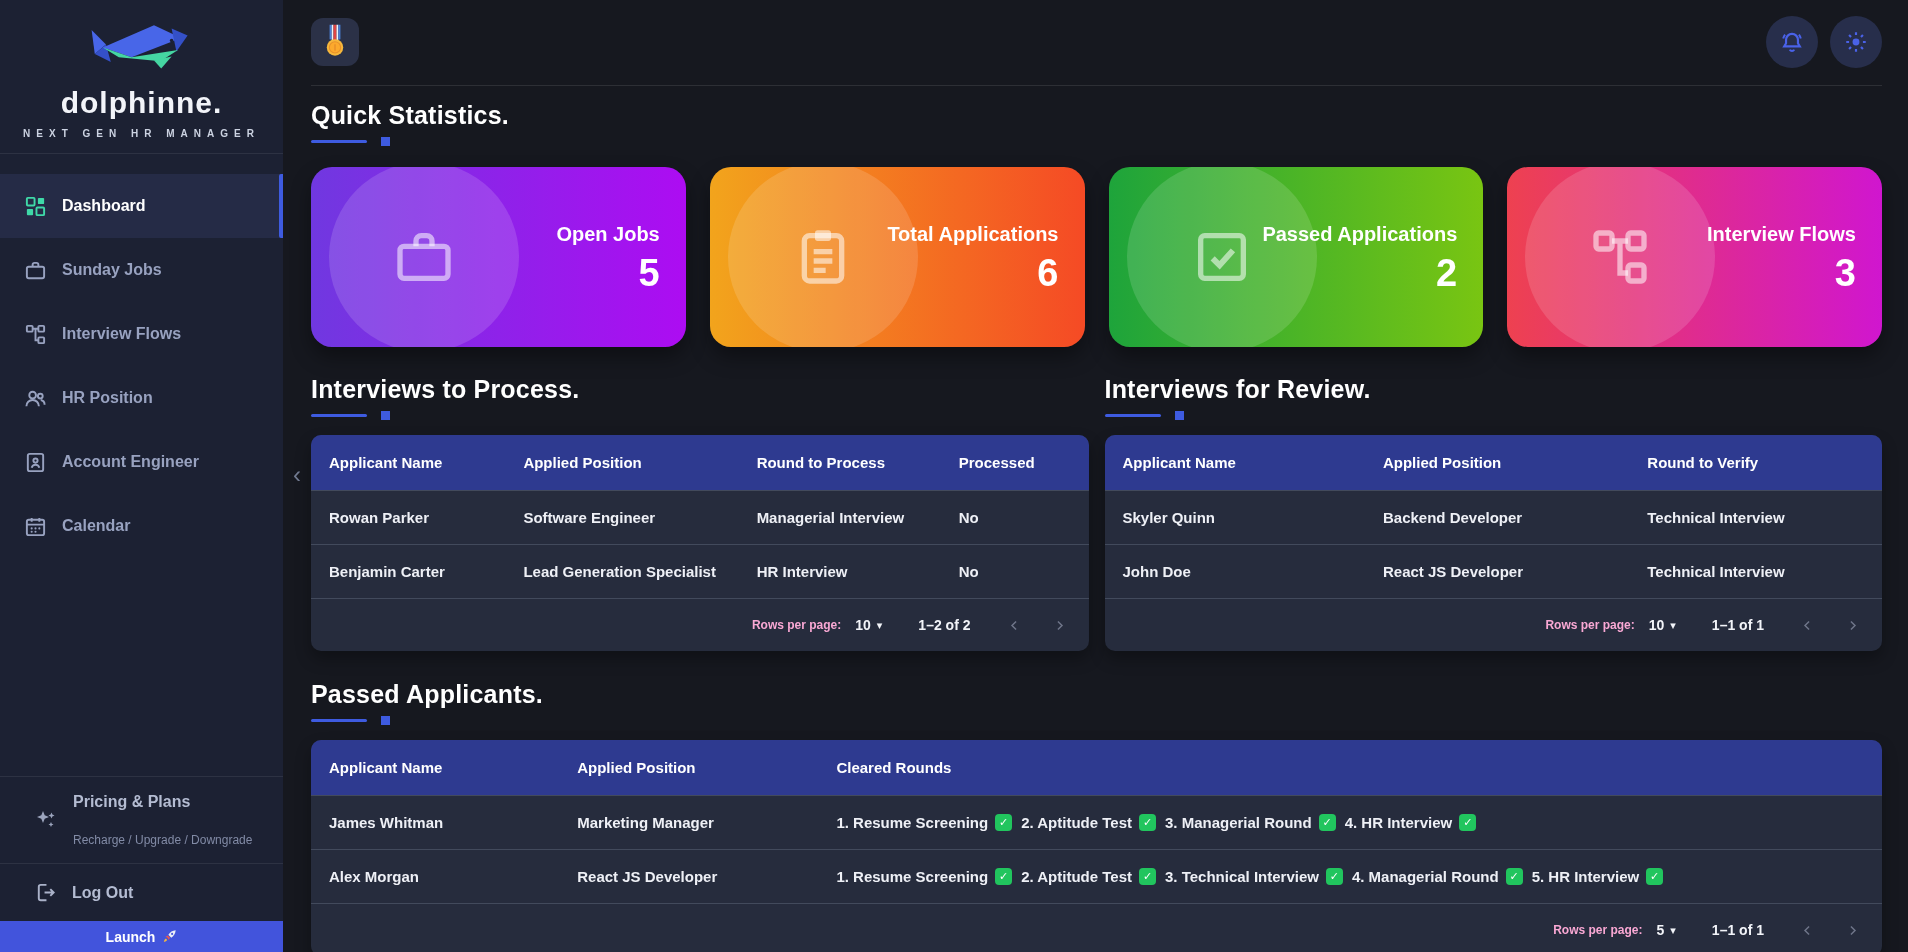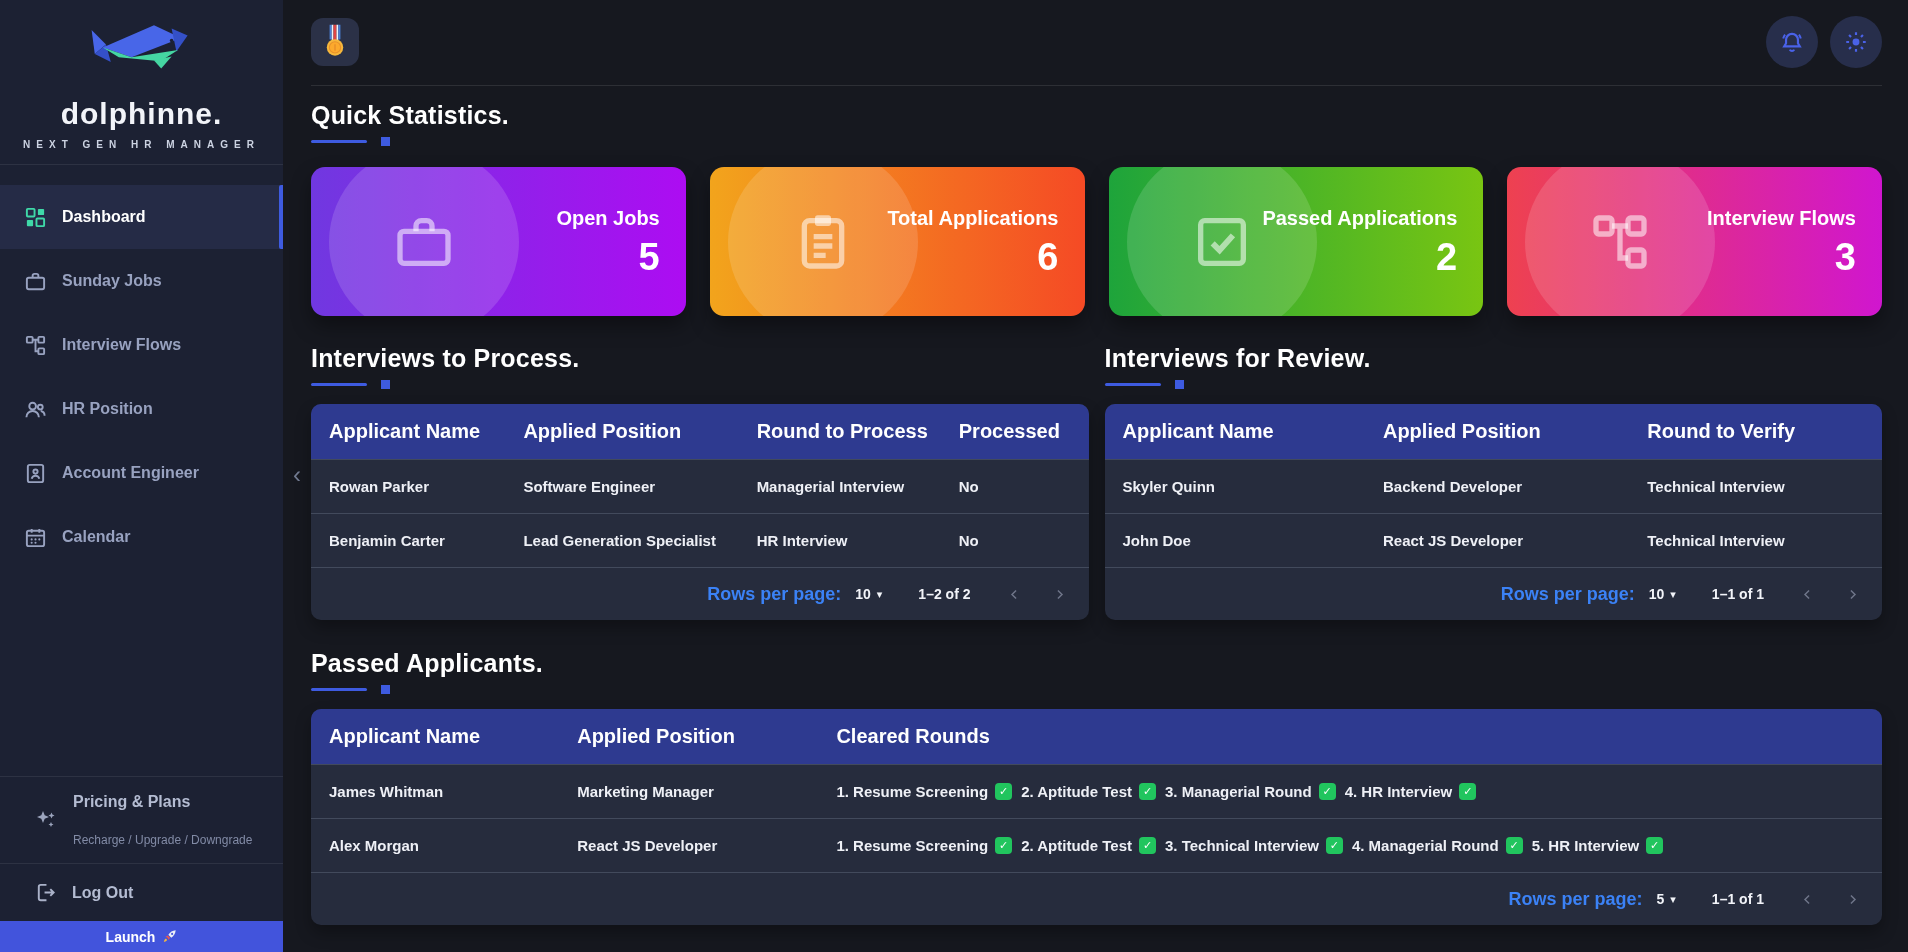--- a/index.html
+++ b/index.html
@@ -4,21 +4,21 @@
 <style>
   * { margin:0; padding:0; box-sizing:border-box; }
   html,body { width:1908px; height:952px; overflow:hidden; background:#16181f;
     font-family:"Liberation Sans","DejaVu Sans",sans-serif; }
   .app { position:relative; display:flex; width:1908px; height:952px; color:#e9ecf4; }
 
   
   .sidebar { width:283px; height:100%; background:#1c2133; display:flex; flex-direction:column; flex-shrink:0; }
   .logo-block { padding:14px 0 14px; text-align:center; border-bottom:1px solid rgba(255,255,255,0.08); }
   .logo-svg { width:150px; height:72px; display:block; margin:0 auto; }
-  .logo-text { font-size:30px; font-weight:600; color:#f2f4f9; letter-spacing:1px; margin-top:11px; }
+  .logo-text { font-size:30px; font-weight:600; color:#f2f4f9; letter-spacing:1px; margin-top:0; }
   .logo-tagline { font-size:10px; letter-spacing:6px; color:#ccd3e2; margin-top:8px; font-weight:600; }
 
   nav { padding-top:20px; }
   .nav-item { position:relative; height:64px; display:flex; align-items:center; padding-left:24px; cursor:pointer; color:#98a2c0; }
   .nav-item .nicon { width:23px; height:23px; margin-right:15px; flex-shrink:0; }
   .nav-item .nlabel { font-size:16px; font-weight:700; }
   .nav-item.active { background:#252b46; color:#ffffff; }
   .nav-item.active .nicon { color:#3fd9a8; }
   .nav-item.active::after { content:""; position:absolute; right:0; top:0; bottom:0; width:4px; background:#3e5be0; border-radius:2px 0 0 2px; }
 
@@ -49,45 +49,45 @@
 
   .section-title { font-size:25px; font-weight:800; color:#ffffff; letter-spacing:.2px; }
   .title-deco { display:flex; align-items:center; margin-top:7px; }
   .title-deco .bar { width:56px; height:3px; background:#3e5be0; border-radius:2px; }
   .title-deco .sq { width:9px; height:9px; background:#3e5be0; margin-left:14px; }
 
   .qs-title { margin-top:15px; }
 
   
   .cards-row { display:flex; gap:24px; margin-top:21px; }
-  .stat-card { position:relative; flex:1; height:149px; border-radius:14px; overflow:hidden;
+  .stat-card { position:relative; flex:1; height:180px; border-radius:21px; overflow:hidden;
     box-shadow:0 10px 20px rgba(0,0,0,0.38); }
   .stat-card .bubble { position:absolute; left:18px; top:50%; transform:translateY(-50%);
     width:190px; height:190px; border-radius:50%; background:rgba(255,255,255,0.14); }
   .stat-card .cicon { position:absolute; left:81px; top:50%; transform:translateY(-50%);
     width:64px; height:64px; color:rgba(255,255,255,0.55); }
   .stat-card .ctext { position:absolute; right:26px; top:0; bottom:0; display:flex; flex-direction:column;
     justify-content:center; align-items:flex-end; }
   .stat-label { font-size:20px; font-weight:700; color:#ffffff; }
   .stat-value { font-size:38px; font-weight:800; color:#ffffff; margin-top:8px; line-height:1; }
 
   
   .two-col { display:grid; grid-template-columns:1fr 1fr; gap:16px; margin-top:26px; }
   .tbl-section-title { margin-top:2px; }
   .table-card { margin-top:15px; border-radius:10px; overflow:hidden; background:#262c3d;
     box-shadow:0 8px 16px rgba(0,0,0,0.3); }
   .t-head { display:flex; background:#2e3a90; height:55px; align-items:center; }
   .t-row { display:flex; height:54px; align-items:center; border-top:1px solid rgba(170,180,205,0.22); }
   .t-row:first-of-type { border-top:none; }
   .t-cell { padding-left:18px; font-size:15px; font-weight:600; color:#eef0f6; white-space:nowrap; overflow:hidden; }
-  .t-head .t-cell { font-weight:700; color:#ffffff; font-size:20px; }
+  .t-head .t-cell { font-weight:700; color:#ffffff; font-size:15px; }
   .t-foot { display:flex; height:53px; align-items:center; justify-content:flex-end; gap:36px;
     border-top:1px solid rgba(170,180,205,0.22); padding-right:22px; }
   .rpp-group { display:flex; align-items:center; gap:14px; }
-  .rpp-label { font-size:18px; font-weight:700; color:#3b82f6; }
+  .rpp-label { font-size:12px; font-weight:700; color:#f9a8d4; }
   .rpp-value { font-size:14px; font-weight:700; color:#f2f4f9; display:flex; align-items:center; gap:6px;
     background:none; border:none; cursor:pointer; font-family:inherit; }
   .rpp-value .dd { font-size:11px; }
   .range-text { font-size:14px; font-weight:700; color:#f2f4f9; }
   .pager { display:flex; gap:30px; }
   .pg-btn { background:none; border:none; cursor:pointer; color:#6e7589; display:flex; align-items:center; }
 
   .tbl-process .c1{width:25%;} .tbl-process .c2{width:30%;} .tbl-process .c3{width:26%;} .tbl-process .c4{width:19%;}
   .tbl-review  .c1{width:33.5%;} .tbl-review .c2{width:34%;} .tbl-review .c3{width:32.5%;}
   .tbl-passed  .c1{width:15.8%;} .tbl-passed .c2{width:16.5%;} .tbl-passed .c3{width:67.7%;}

